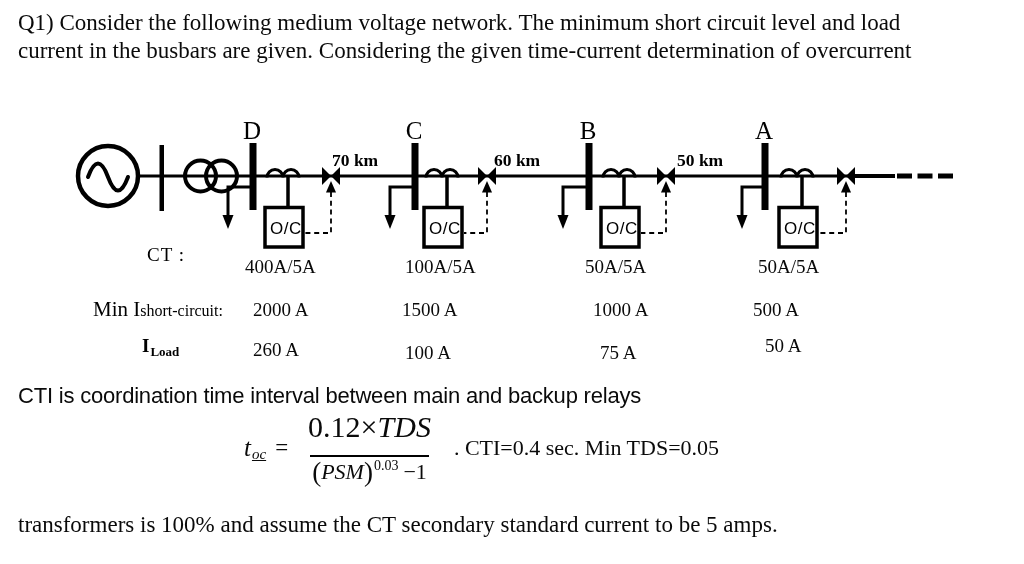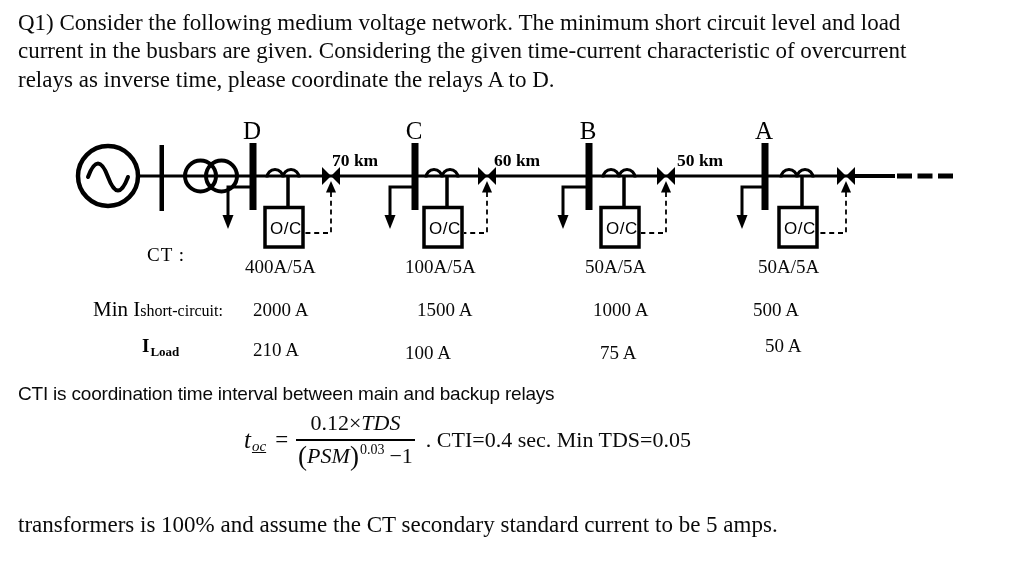--- a/index.html
+++ b/index.html
@@ -17,43 +17,42 @@
   .km-label{font-size:17.5px;font-weight:bold;font-family:"Liberation Serif",serif;}
   .oc-label{font-size:17px;font-family:"Liberation Sans",sans-serif;letter-spacing:.5px;}
   
   .tbl-val{font-size:19px;color:#0a0a0a;}
   .lbl-ct{font-size:19px;letter-spacing:1px;}
   .lbl-main{font-size:21px;text-align:right;}
   .lbl-sub{font-size:16px;}
   .lbl-iload{font-size:19px;font-weight:bold;}
   .lbl-iload-sub{font-size:13px;font-weight:bold;position:relative;top:4px;left:1px;margin-top:45px;}
   
-  .cti-line{font-size:19px;letter-spacing:-0.2px;color:#0a0a0a;}
+  .cti-line{font-size:22px;letter-spacing:-0.2px;color:#0a0a0a;}
   
   .formula{display:flex;align-items:center;font-size:23px;color:#0a0a0a;}
   .f-var{font-style:italic;font-size:25px;}
   .f-sub{font-style:italic;font-size:15px;position:relative;top:7px;left:1px;text-decoration:underline;}
   .f-eq{margin:0 8px 0 10px;}
   .frac{display:inline-flex;flex-direction:column;align-items:center;text-align:center;}
-  .frac .num{font-size:22px;padding:0 12px 3px 12px;}
+  .frac .num{font-size:30px;padding:0 12px 11px 12px;}
   .frac .den{font-size:22px;border-top:2px solid #000;padding:2px 2px 0 2px;display:flex;align-items:baseline;}
   .paren{font-size:27px;line-height:0;position:relative;top:2px;}
   .den-var,.num-var{font-style:italic;}
   .den-exp{font-size:14px;position:relative;top:-9px;margin-left:1px;}
   .den-rest{margin-left:5px;}
   .f-tail{margin-left:11px;font-size:22px;}
 </style>
 </head>
 <body>
 
 <div id="screen">
 
   <div class="abs para-line" style="left:18px;top:9px">Q1) Consider the following medium voltage network. The minimum short circuit level and load</div>
-  <div class="abs para-line" style="left:18px;top:37px">current in the busbars are given. Considering the given time-current characteristic of overcurrent</div>
-  <div class="abs para-line" style="left:18px;top:66px">relays as inverse time, please coordinate the relays A to D.</div>
+  <div class="abs para-line" style="left:18px;top:37px">current in the busbars are given. Considering the given time-current determination of overcurrent</div>
 
   <svg id="diagram" viewBox="0 105 1024 152">
 
     <line x1="138" y1="176" x2="895" y2="176" class="stroke" stroke-width="2.8"></line>
     <line x1="897" y1="176" x2="953" y2="176" class="stroke" stroke-width="5" stroke-dasharray="15 5.5"></line>
 
     <g>
       <circle cx="108" cy="176" r="30" class="stroke" stroke-width="4.5"></circle>
       <path d="M 88 177 q 10 -27 20 0 q 10 27 20 0" class="stroke" stroke-width="4" stroke-linecap="round"></path>
     </g>
@@ -133,28 +132,28 @@
   <div class="abs lbl-ct" style="left:147px;top:244px">CT :</div>
   <div class="abs tbl-val" style="left:245px;top:256px">400A/5A</div>
   <div class="abs tbl-val" style="left:405px;top:256px">100A/5A</div>
   <div class="abs tbl-val" style="left:585px;top:256px">50A/5A</div>
   <div class="abs tbl-val" style="left:758px;top:256px">50A/5A</div>
 
   <div class="abs" style="left:93px;top:297px">
     <span class="lbl-main">Min I</span><span class="lbl-sub">short-circuit:</span>
   </div>
   <div class="abs tbl-val" style="left:253px;top:299px">2000 A</div>
-  <div class="abs tbl-val" style="left:417px;top:299px">1500 A</div>
+  <div class="abs tbl-val" style="left:402px;top:299px">1500 A</div>
   <div class="abs tbl-val" style="left:593px;top:299px">1000 A</div>
   <div class="abs tbl-val" style="left:753px;top:299px">500 A</div>
 
   <div class="abs" style="left:142px;top:335px">
     <span class="lbl-iload">I</span><span class="lbl-iload-sub">Load</span>
   </div>
-  <div class="abs tbl-val" style="left:253px;top:339px">210 A</div>
+  <div class="abs tbl-val" style="left:253px;top:339px">260 A</div>
   <div class="abs tbl-val" style="left:405px;top:342px">100 A</div>
   <div class="abs tbl-val" style="left:600px;top:342px">75 A</div>
   <div class="abs tbl-val" style="left:765px;top:335px">50 A</div>
 
   <div class="abs sans cti-line" style="left:18px;top:383px">CTI is coordination time interval between main and backup relays</div>
 
   <div class="abs formula" style="left:244px;top:410px">
     <span class="f-var">t</span>
       <span class="f-sub">oc</span>
     <span class="f-eq">=</span>

